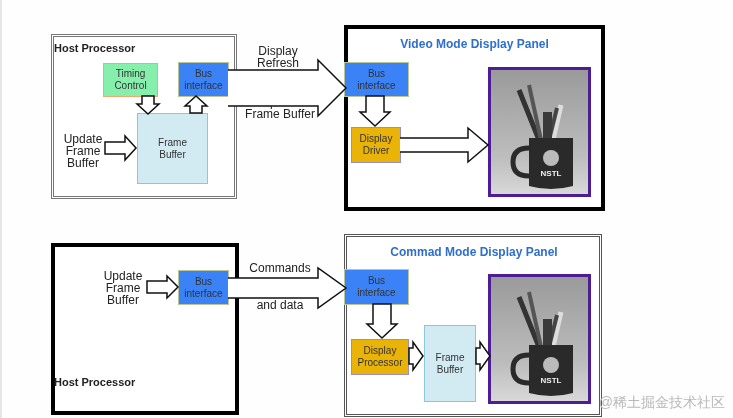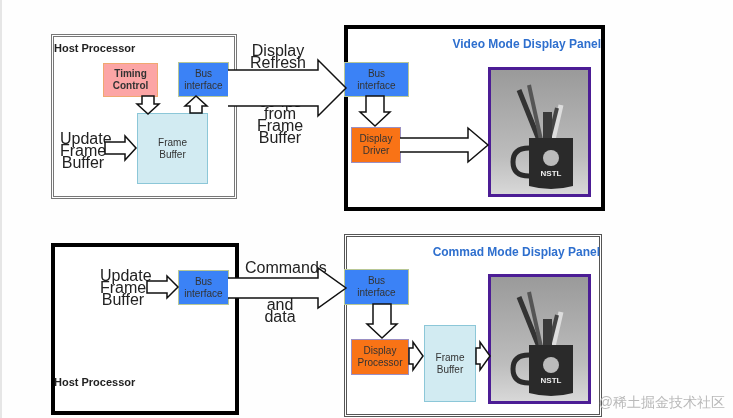--- a/index.html
+++ b/index.html
@@ -5,27 +5,27 @@
   html, body { margin:0; padding:0; }
   body { width:733px; height:418px; background:#fefefe; position:relative; overflow:hidden;
          font-family:"Liberation Sans", sans-serif; color:#222; }
   .leftline { position:absolute; left:0; top:0; width:2px; height:418px; background:#e6e6e6; }
   .abs { position:absolute; }
   .box-host1 { left:51px; top:34px; width:180px; height:159px; border:3px double #777; background:#fff; }
   .box-host2 { left:51px; top:243px; width:180px; height:164px; border:4px solid #000; background:#fff; }
   .panel1 { left:344px; top:25px; width:253px; height:178px; border:4px solid #000; background:#fff; }
   .panel2 { left:344px; top:234px; width:252px; height:177px; border:3px double #555; background:#fff; }
   .title { font-weight:bold; font-size:11px; text-align:left; }
-  .ptitle { font-weight:bold; font-size:12px; color:#2e6fce; text-align:right; }
+  .ptitle { font-weight:bold; font-size:12px; color:#2e6fce; text-align:center; }
   .blk { display:flex; align-items:center; justify-content:center; text-align:center; font-size:10px; line-height:12px; color:#333; }
   .green { background:#3b82f6; border:1px solid #b8c795; }
-  .orange { background:#fca5a5; border:1px solid #f0a870;font-weight:bold; }
+  .orange { background:#86efac; border:1px solid #f0a870; }
   .blue { background:#d2ebf2; border:1px solid #8cc7d8; }
-  .purple { background:#f97316; border:1px solid #9a8fc3; }
-  .lbl { font-size:16px; line-height:12px; text-align:center; color:#222; }
+  .purple { background:#eab308; border:1px solid #9a8fc3; }
+  .lbl { font-size:12px; line-height:12px; text-align:center; color:#222; }
   svg.arrows { position:absolute; left:0; top:0; }
   .photo { background:#0ea5e9; border:3px solid #4c1d95; }
   .photo svg { display:block; }
   .wm { position:absolute; right:8px; bottom:6px; font-size:14px; color:#b9b9b9; }
 </style>
 </head>
 <body>
 
 <div class="leftline"></div>
 

